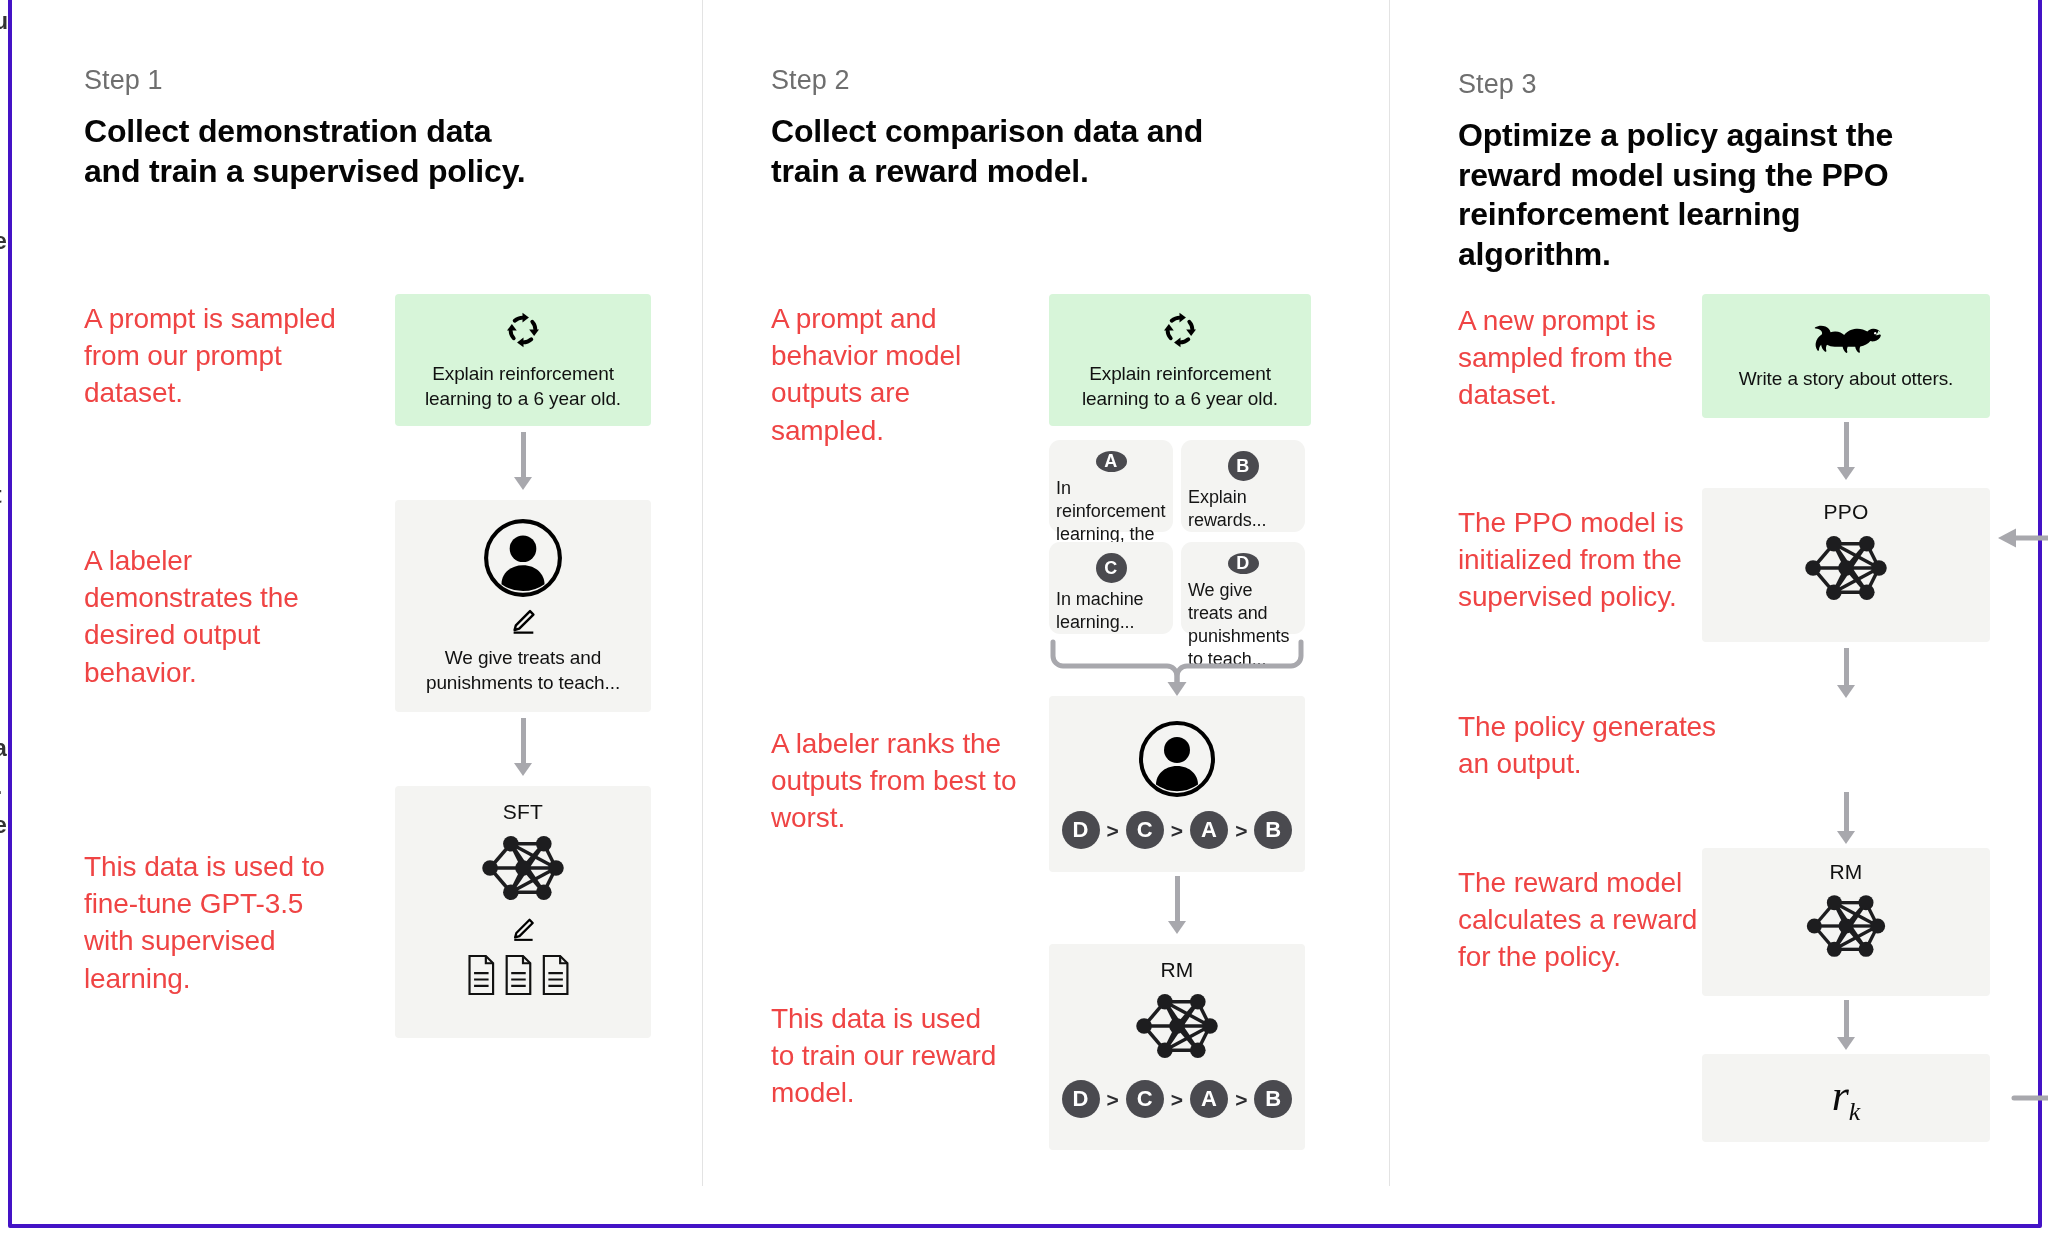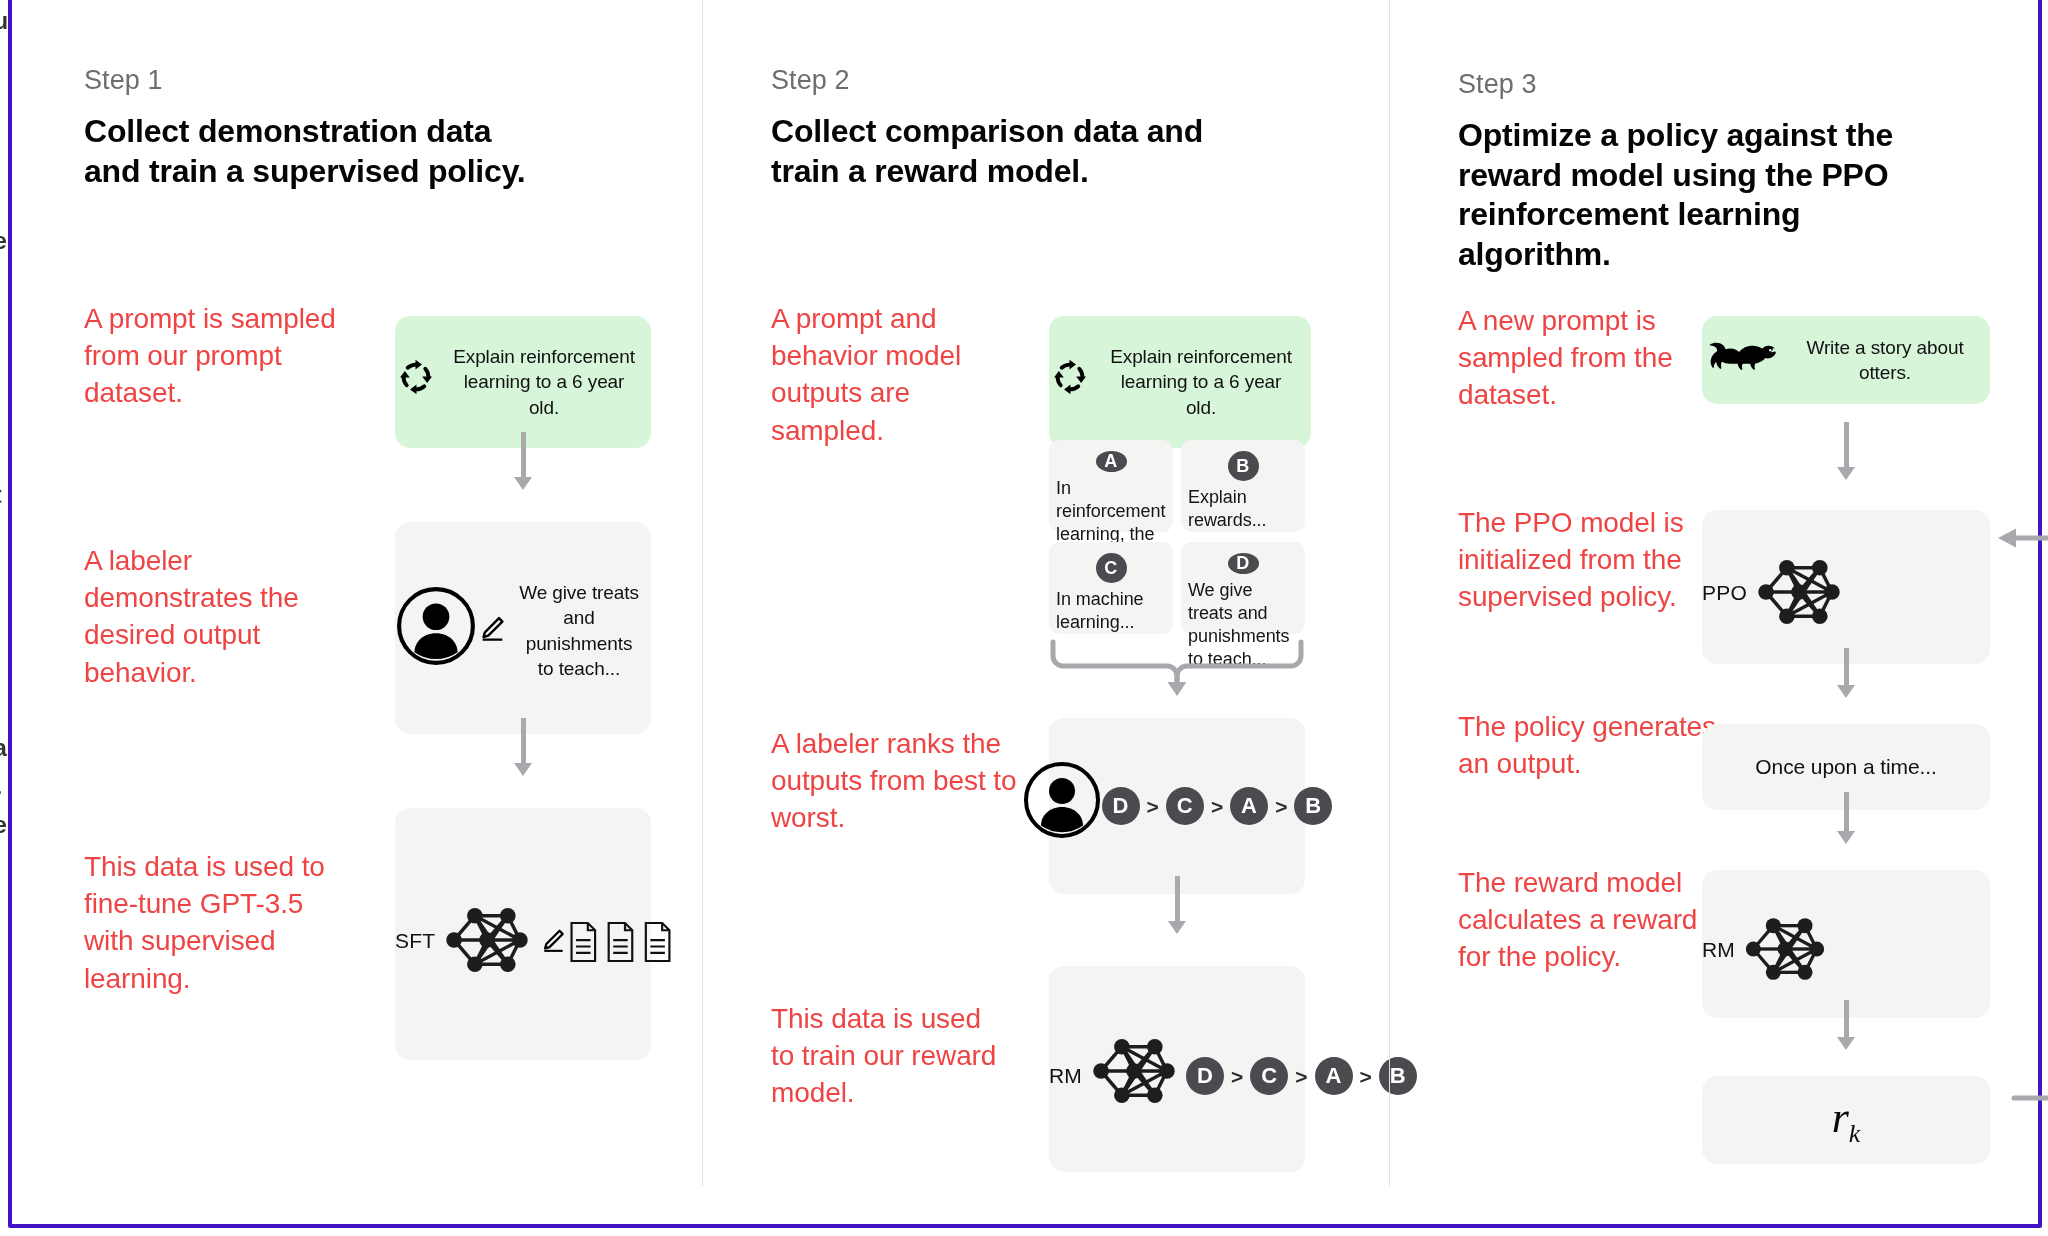--- a/index.html
+++ b/index.html
@@ -49,23 +49,23 @@
   .c3 .step-title{top:116px;left:68px;width:500px;}
 
   
   .desc{
     position:absolute;font-size:28px;line-height:1.33;color:#ef4444;
     letter-spacing:-.1px;
   }
 
   
   .card{
-    position:absolute;box-sizing:border-box;border-radius:15px;
-    background:#f4f4f2;display:flex;flex-direction:row;
-    align-items:center;justify-content:center;margin-top:22px;
+    position:absolute;box-sizing:border-box;border-radius:4px;
+    background:#f4f4f2;display:flex;flex-direction:column;
+    align-items:center;justify-content:center;
   }
   .card.green{background:#d7f5d9;}
   .card-text{
     font-size:19px;line-height:1.32;text-align:center;color:#111;
     letter-spacing:-.1px;padding:0 12px;
   }
   .card-title{font-size:21px;color:#111;letter-spacing:.2px;}
 
   
   .arrow{position:absolute;}
@@ -364,21 +364,21 @@
   <div class="column col3 c3">
 
     <div class="step-label">Step 3</div>
     <div class="step-title">Optimize a policy against the reward model using the PPO reinforcement learning algorithm.</div>
 
     <div class="desc" style="top:302px;left:68px;width:240px;">A new prompt is sampled from the dataset.</div>
     <div class="desc" style="top:504px;left:68px;width:268px;">The PPO model is initialized from the supervised policy.</div>
     <div class="desc" style="top:708px;left:68px;width:290px;">The policy generates an output.</div>
     <div class="desc" style="top:864px;left:68px;width:266px;">The reward model calculates a reward for the policy.</div>
 
-    <div class="card green" style="left:312px;top:294px;width:288px;height:88px;">
+    <div class="card green" style="left:312px;top:294px;width:288px;height:124px;">
       <span class="icon" style="margin-bottom:4px;">
         <svg width="78" height="38" viewBox="0 0 100 48" aria-hidden="true">
           <path d="M94 15.5c-1.6-3.1-5.3-4.9-9.4-4.6-3.1.2-5.6 1.6-7.2 3.6-3.9-2.6-9-4-14.4-3.6-6.6.5-12.2 3.7-15.3 8-2.6-2.7-6.5-4.4-11-4.6-2.3-.1-4.5.2-6.5.9-.9-3-3.2-5.6-6.5-7.1C19.6 6.2 14.3 6.6 10.6 9c-1 .6-.8 1.6.3 1.6 3.3.1 6 1.3 7.4 3.2 1 1.3 1.3 2.8.9 4.2-4.2 2.6-7.2 6.6-8 11.2-.6 3.5.3 6.9 2.3 9.6.6.8 1.8.4 1.8-.6 0-2.6 1-5 2.8-6.9.5 3.6 2.3 6.8 5.1 8.9.8.6 1.9-.2 1.6-1.2-.8-2.6-.5-5.3.8-7.5 2.8 1.6 6.2 2.5 9.9 2.5h10.2c.5 3 2 5.7 4.3 7.6.8.7 2-.1 1.7-1.1-.7-2.3-.5-4.7.5-6.7h9.6c.5 3 2 5.7 4.3 7.6.8.7 2-.1 1.7-1.1-.7-2.3-.5-4.7.5-6.7 5.4-.9 10-3.4 13-7 1.6.5 3.3.6 5 .3 4.2-.7 7.4-3.6 8.3-7.1.3-1.2-.9-2.1-1.9-1.5-1.3.8-3 1.1-4.7.8 1.8-1.4 3-3.3 3.3-5.4.1-.9-.5-1.4-1.3-1.2z" fill="#000"></path>
           <circle cx="87.5" cy="16.5" r="1.5" fill="#fff"></circle>
         </svg>
       </span>
       <div class="card-text">Write a story about otters.</div>
     </div>
 
     <div class="arrow" style="left:312px;top:422px;width:288px;height:58px;">
@@ -419,23 +419,20 @@
           </g>
         </svg>
       </span>
     </div>
 
     <div class="arrow" style="left:312px;top:648px;width:288px;height:50px;">
       <div class="shaft" style="height:37px;"></div>
         <div class="head"></div>
     </div>
 
-    <div class="card" style="left:312px;top:702px;width:288px;height:86px;">
-      <div class="card-text" style="font-size:21px;">Once upon a time...</div>
-    </div>
 
     <div class="arrow" style="left:312px;top:792px;width:288px;height:52px;">
       <div class="shaft" style="height:39px;"></div>
         <div class="head"></div>
     </div>
 
     <div class="card" style="left:312px;top:848px;width:288px;height:148px;justify-content:flex-start;padding-top:12px;">
       <div class="card-title">RM</div>
       <span class="icon" style="margin-top:2px;">
         <svg width="100" height="80" viewBox="0 0 120 96" aria-hidden="true">

